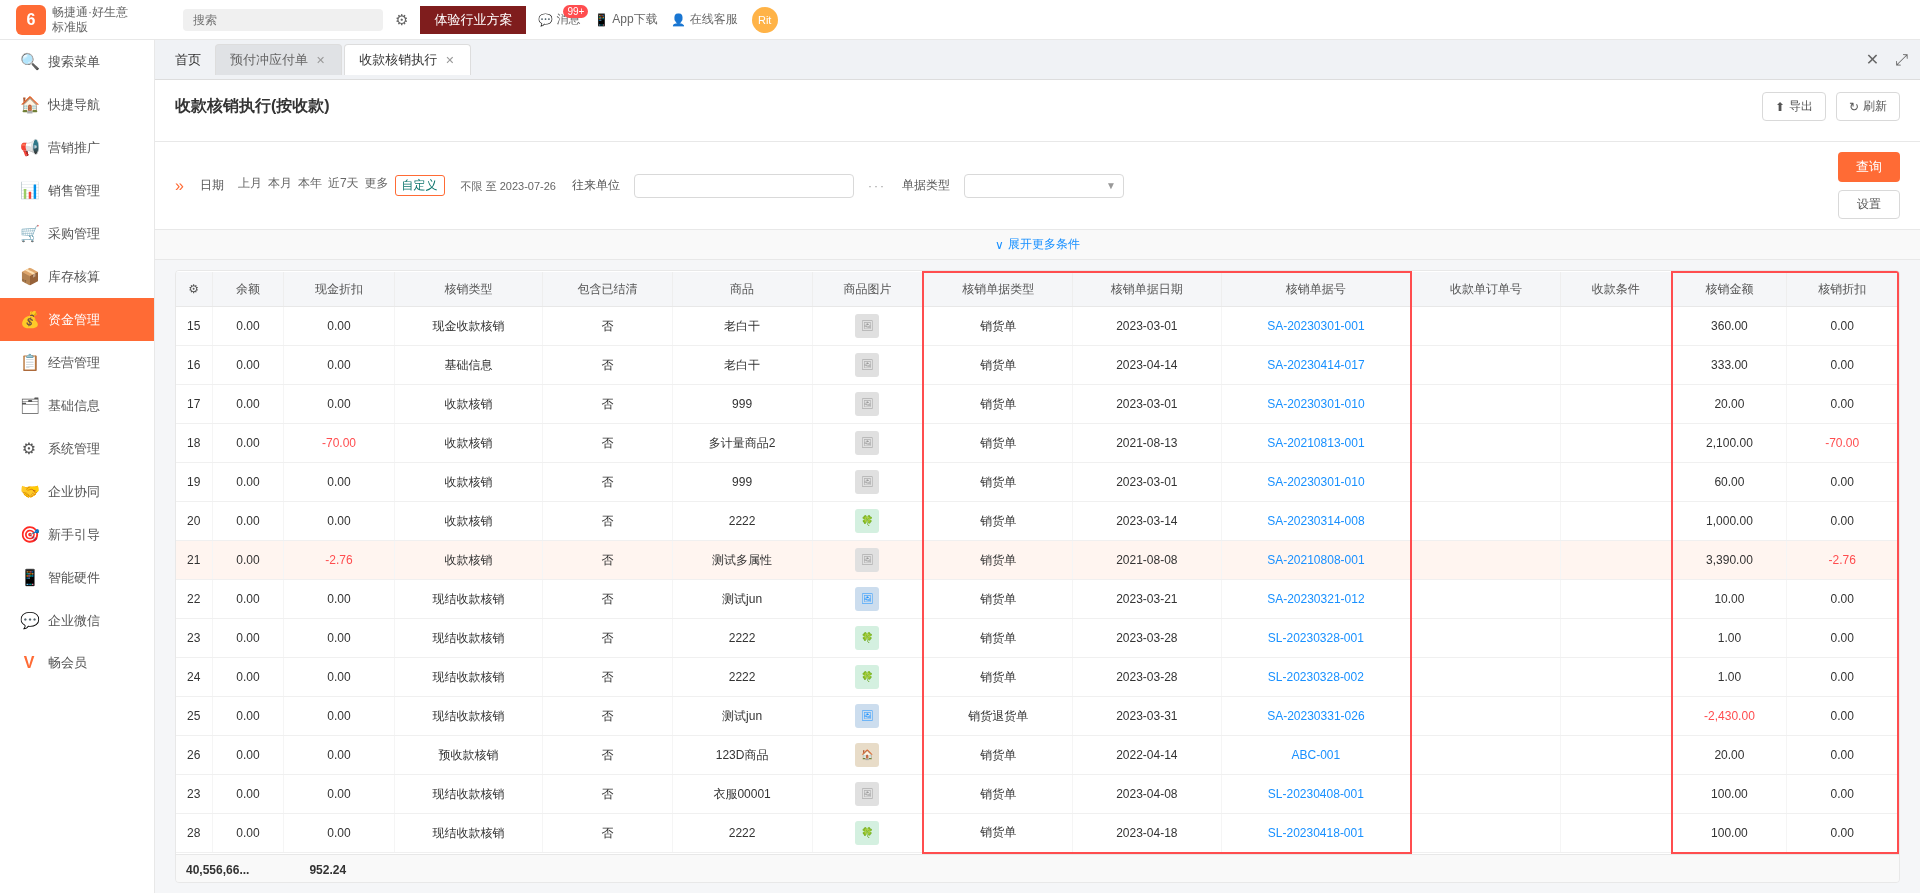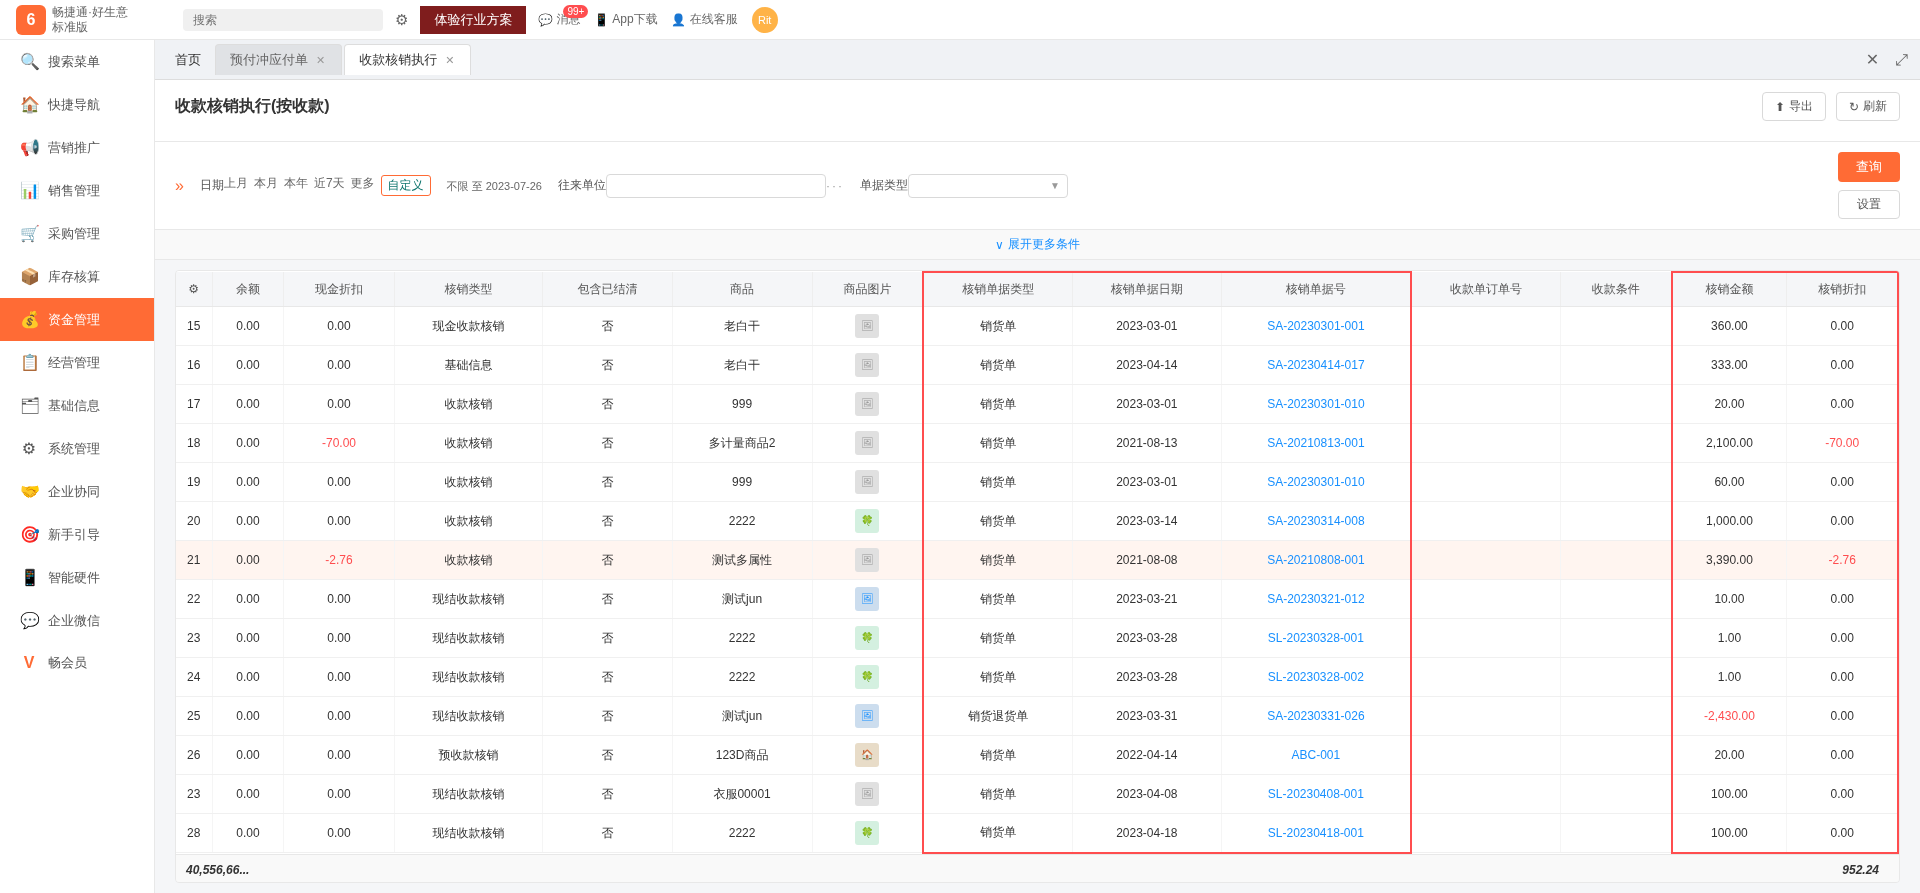--- a/index.html
+++ b/index.html
@@ -41,21 +41,21 @@
 
     
     .page-content { flex: 1; background: #f5f6f8; overflow: hidden; display: flex; flex-direction: column; }
     .page-header { background: white; padding: 12px 20px 20px; border-bottom: 1px solid #e8e8e8; display: flex; align-items: center; justify-content: space-between; }
     .page-title { font-size: 16px; font-weight: 600; color: #333; }
     .page-header-actions { display: flex; gap: 10px; }
     .btn-outline { border: 1px solid #d9d9d9; background: white; border-radius: 4px; padding: 5px 12px; font-size: 12px; cursor: pointer; color: #555; display: flex; align-items: center; gap: 4px; }
 
     
     .filter-bar { background: white; padding: 10px 20px; border-bottom: 1px solid #e8e8e8; display: flex; align-items: center; gap: 16px; flex-wrap: wrap; }
-    .filter-item { display: flex; align-items: center; gap: 0; font-size: 12px; color: #666; }
+    .filter-item { display: flex; align-items: center; gap: 14px; font-size: 12px; color: #666; }
     .filter-label { color: #555; white-space: nowrap; }
     .filter-date-links { display: flex; gap: 6px; font-size: 12px; }
     .filter-date-link { color: #666; cursor: pointer; }
     .filter-date-custom { color: #0f766e; cursor: pointer; border: 1px solid #ff6b35; border-radius: 3px; padding: 1px 6px; font-size: 12px; }
     .filter-input { border: 1px solid #d9d9d9; border-radius: 4px; padding: 4px 10px; font-size: 12px; outline: none; min-width: 180px; }
     .filter-select { border: 1px solid #d9d9d9; border-radius: 4px; padding: 4px 24px 4px 10px; font-size: 12px; outline: none; min-width: 160px; appearance: none; background: white; }
     .filter-select-wrap { position: relative; display: inline-flex; align-items: center; }
     .filter-select-arrow { position: absolute; right: 8px; color: #999; pointer-events: none; font-size: 10px; }
     .btn-query { background: #ff6b35; color: white; border: none; border-radius: 4px; padding: 6px 18px; font-size: 13px; cursor: pointer; }
     .btn-settings { background: white; border: 1px solid #d9d9d9; border-radius: 4px; padding: 5px 14px; font-size: 12px; cursor: pointer; color: #555; }
@@ -504,21 +504,21 @@
       <td style="border-right: 2px solid rgb(255, 77, 79); border-bottom: 2px solid rgb(255, 77, 79);"><a class="link-text">SL-20230418-001</a></td>
       <td></td>
       <td></td>
       <td style="border-left: 2px solid rgb(255, 77, 79); border-bottom: 2px solid rgb(255, 77, 79);">100.00</td>
       <td style="border-right: 2px solid rgb(255, 77, 79); border-bottom: 2px solid rgb(255, 77, 79);">0.00</td>
     </tr>
               </tbody>
           </table>
 
           <div class="table-footer">
-            <div style="flex:1;display:flex;justify-content:space-between;padding-right:10px;font-style:italic;">
+            <div style="flex:1;display:flex;justify-content:flex-start;padding-right:10px;">
               <span style="font-size:12px;font-weight:600;color:#333;">40,556,66...</span>
               <span style="font-size:12px;font-weight:600;color:#333;margin-left:60px;">952.24</span>
             </div>
           </div>
         </div>
       </div>
 
     </div>
   </div>
 </div>

